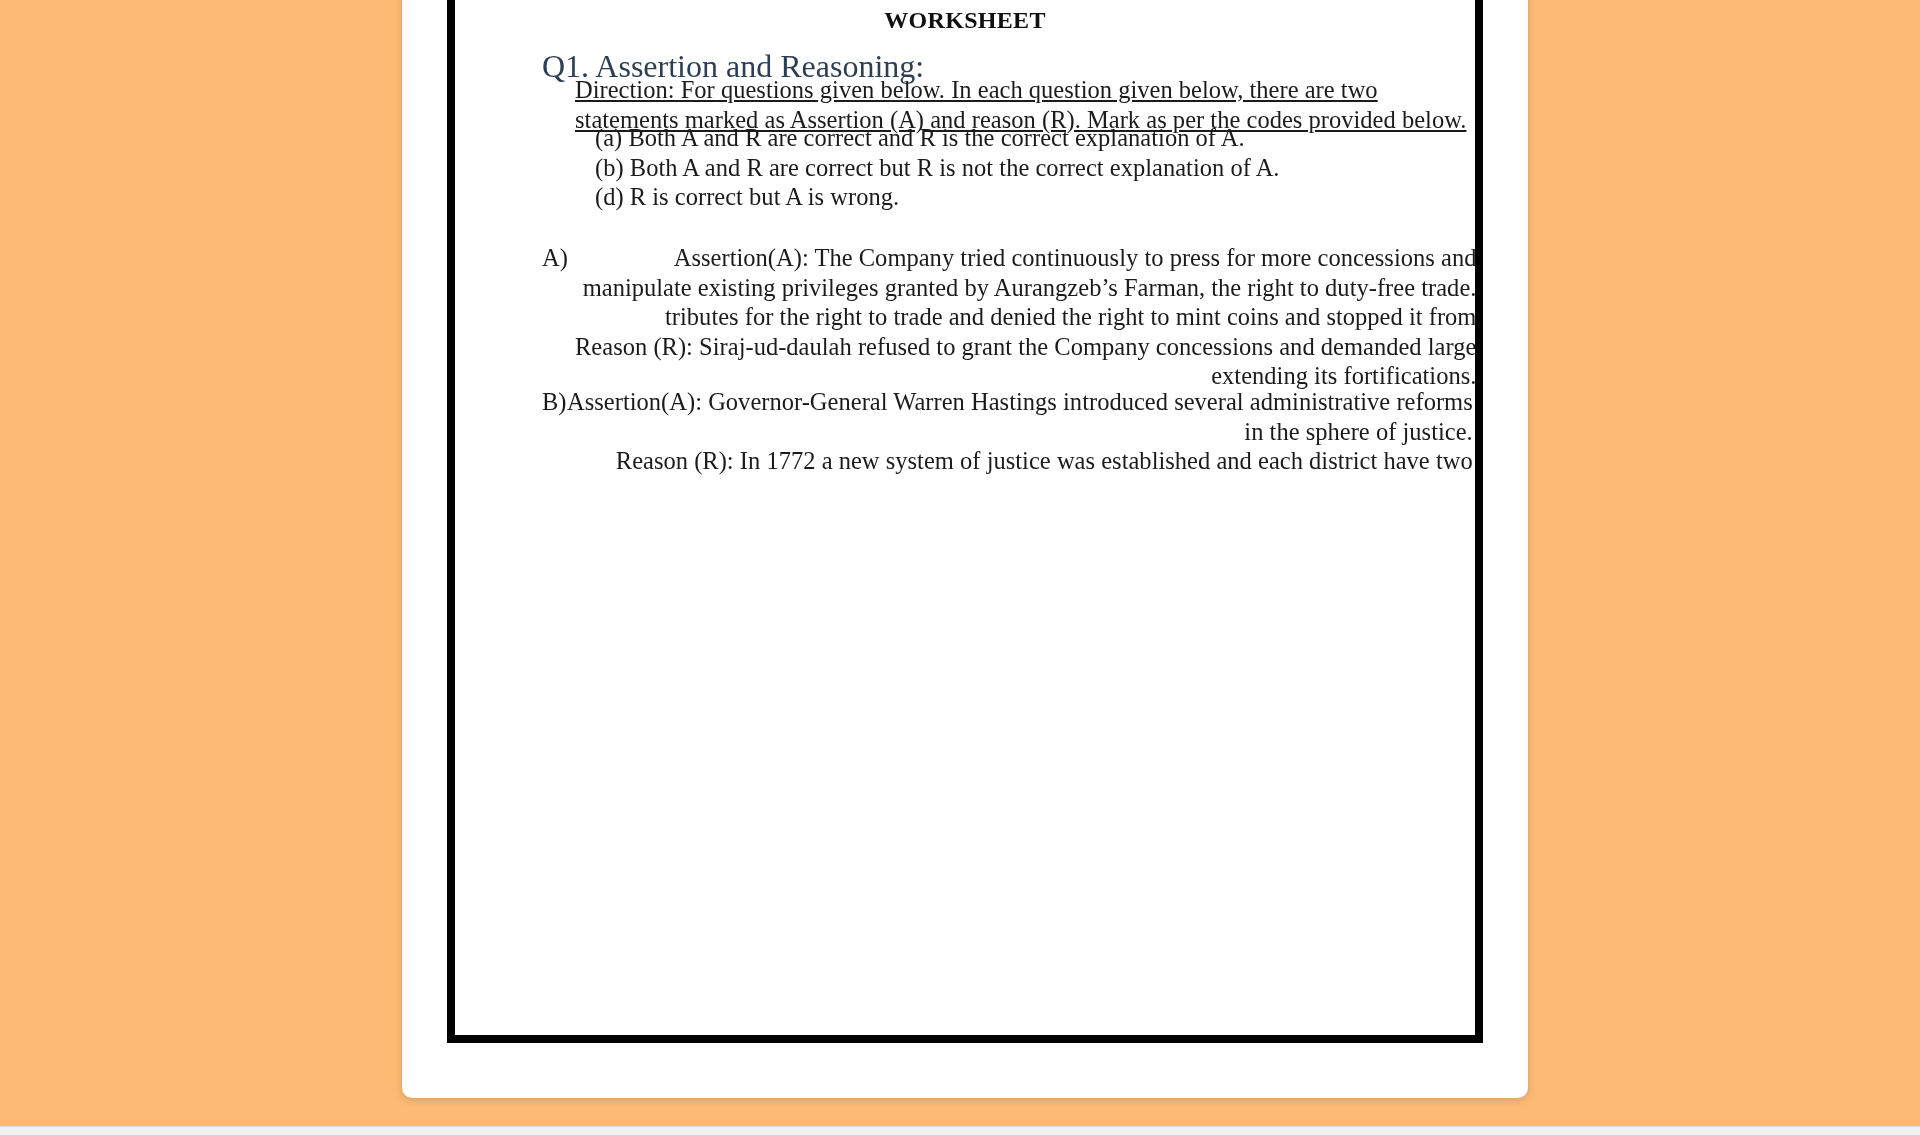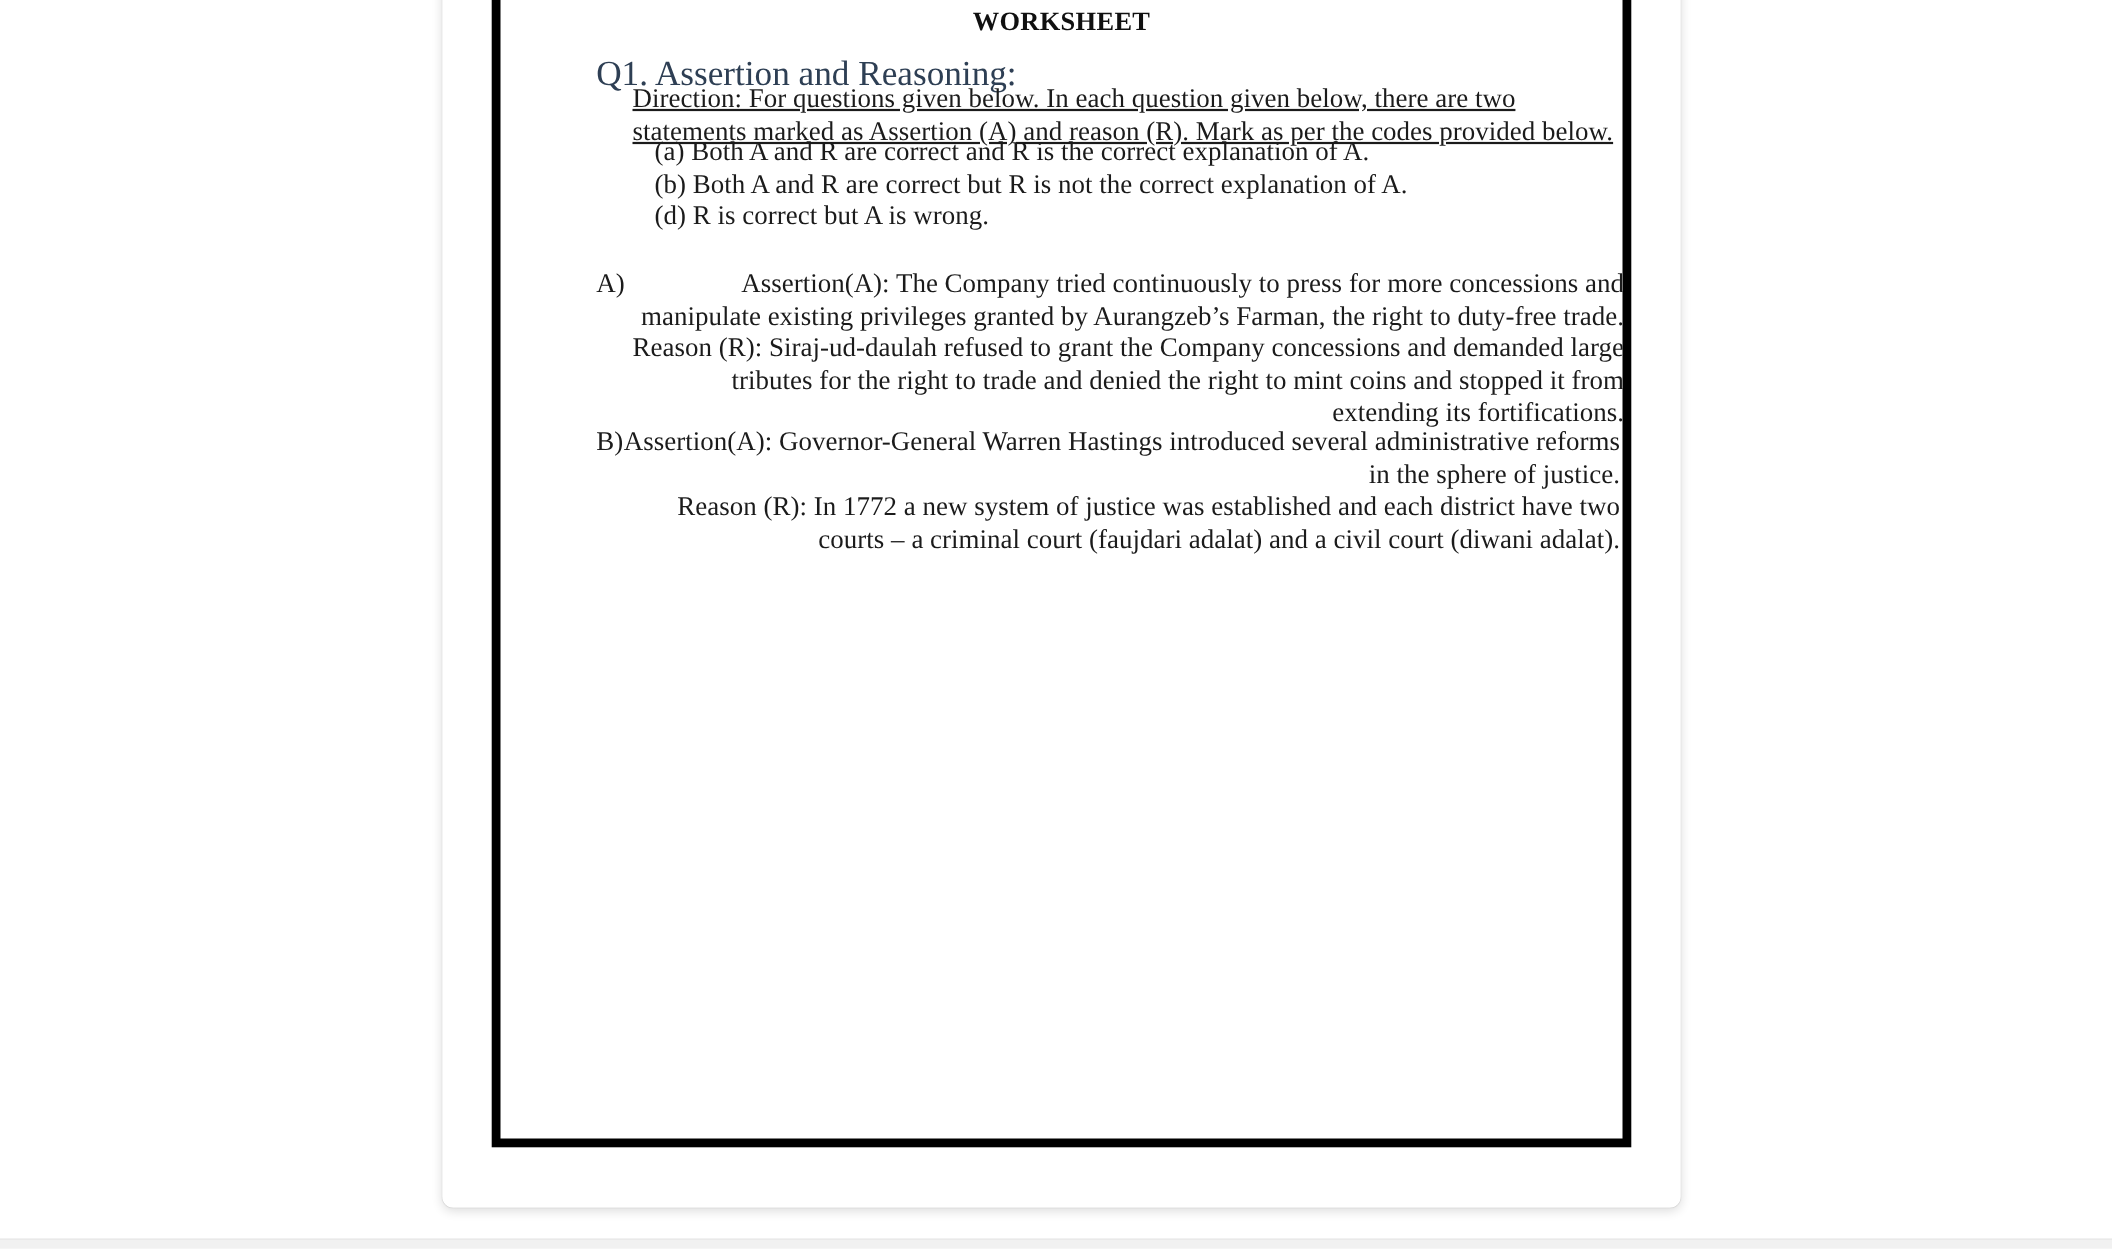--- a/index.html
+++ b/index.html
@@ -9,21 +9,21 @@
     width: 1920px;
     height: 1135px;
     overflow: hidden;
     background: #ededed;
     font-family: "Liberation Serif", "DejaVu Serif", serif;
   }
 
   #viewer {
     position: absolute;
     inset: 0;
-    background: #ffffff;
+    background: #fdba74;
   }
 
   
   #viewer-bottom-rule {
     position: absolute;
     left: 0;
     top: 1126px;
     width: 1920px;
     height: 1px;
     background: #dcdcdc;
@@ -175,35 +175,34 @@
           <span class="txt">(b) Both A and R are correct but R is not the correct explanation of A.</span>
           <span class="txt">(d) R is correct but A is wrong.</span>
         </div>
 
         <div id="item-a">
           <div class="item-row">
             <div class="item-marker">A)</div>
             <div class="item-text">
               <span class="txt">Assertion(A): The Company tried continuously to press for more concessions and</span>
               <span class="txt">manipulate existing privileges granted by Aurangzeb’s Farman, the right to duty-free trade.</span>
+              <span class="txt">tributes for the right to trade and denied the right to mint coins and stopped it from</span>
               <span class="txt">Reason (R): Siraj-ud-daulah refused to grant the Company concessions and demanded large</span>
-              <span class="txt">tributes for the right to trade and denied the right to mint coins and stopped it from</span>
               <span class="txt">extending its fortifications.</span>
             </div>
           </div>
         </div>
 
         <div id="item-b">
           <div class="item-row">
             <div class="item-marker">B)</div>
             <div class="item-text">
               <span class="txt">Assertion(A): Governor-General Warren Hastings introduced several administrative reforms</span>
               <span class="txt">in the sphere of justice.</span>
               <span class="txt">Reason (R): In 1772 a new system of justice was established and each district have two</span>
-              <span class="txt">courts – a criminal court (faujdari adalat) and a civil court (diwani adalat).</span>
             </div>
           </div>
         </div>
 
       </div>
     </div>
   </div>
 
   <div id="viewer-bottom-rule"></div>
   <div id="viewer-bottom-fill"></div>

